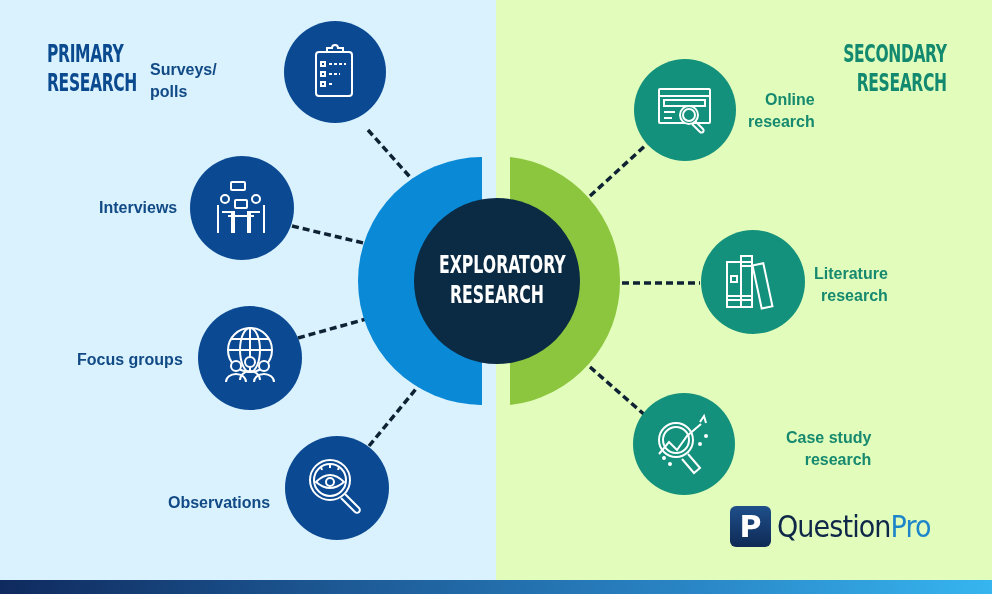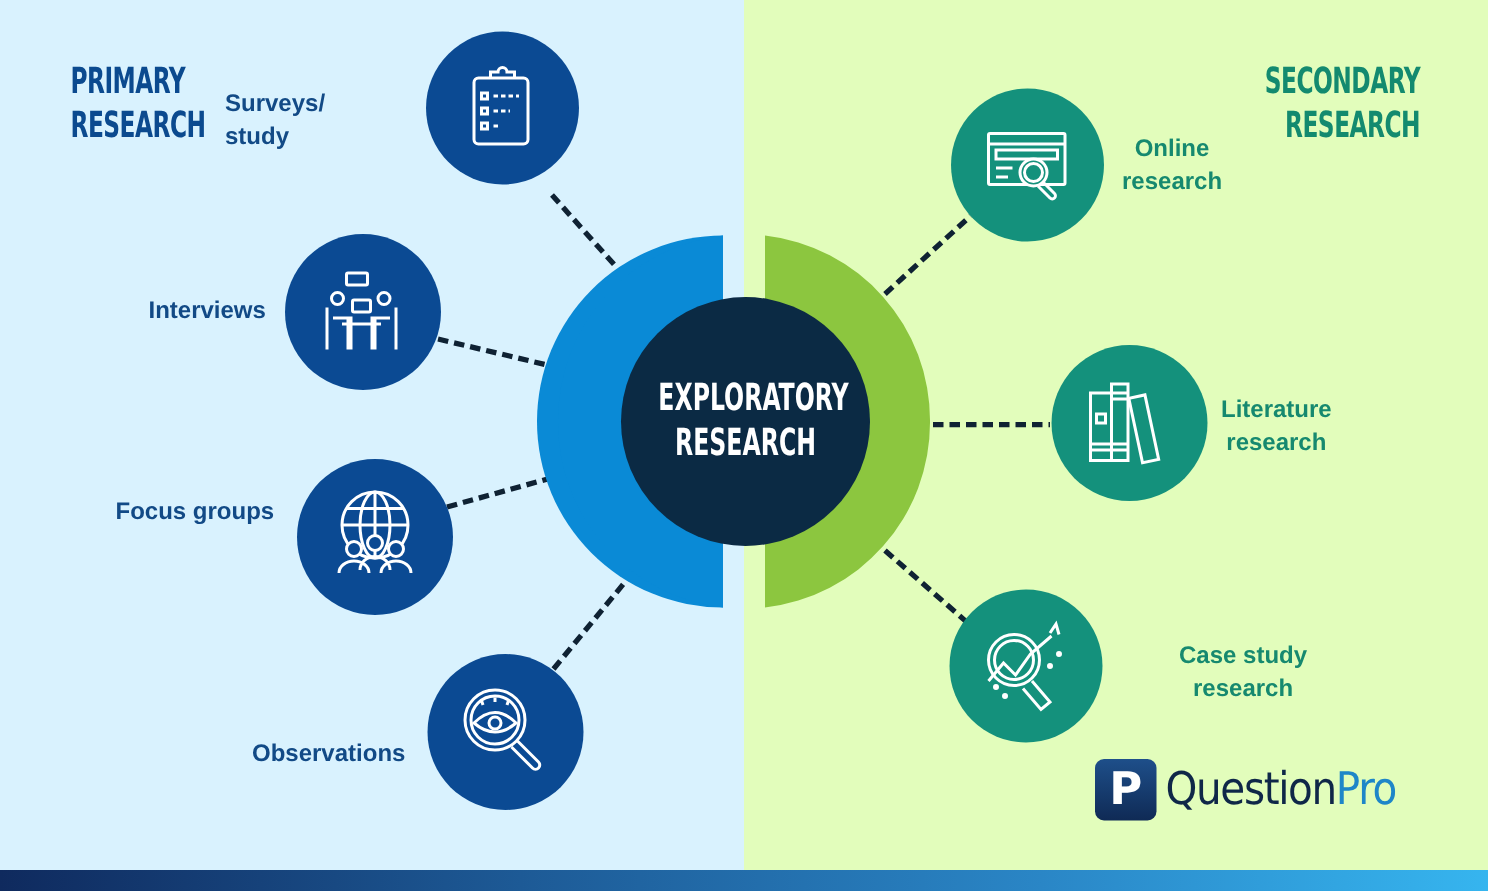--- a/index.html
+++ b/index.html
@@ -6,21 +6,21 @@
   body { width: 992px; height: 594px; position: relative; overflow: hidden; font-family: "Liberation Sans", sans-serif; }
   .bg-left { position: absolute; left: 0; top: 0; width: 496px; height: 580px; background: #d9f2fe; }
   .bg-right { position: absolute; left: 496px; top: 0; width: 496px; height: 580px; background: #e2fdbb; }
   .bottom-bar { position: absolute; left: 0; top: 580px; width: 992px; height: 14px; background: linear-gradient(90deg, #0f2a5e 0%, #1d5a96 35%, #2a86c6 70%, #36b5ef 100%); }
   svg.diagram { position: absolute; left: 0; top: 0; }
   .heading { position: absolute; font-family: "DejaVu Sans Condensed", "DejaVu Sans", sans-serif; font-weight: bold; font-size: 24px; line-height: 29px; letter-spacing: -0.5px; transform: scaleX(0.72); }
   .heading.primary { left: 47px; top: 40px; color: #0b4a8f; transform-origin: left top; }
   .heading.secondary { right: 45px; top: 40px; color: #138a6f; text-align: right; transform-origin: right top; }
   .label { position: absolute; font-family: "Liberation Sans", sans-serif; font-weight: bold; font-size: 16px; line-height: 22px; }
   .label.left { color: #124a86; text-align: right; }
-  .label.right { color: #16896f; text-align: center; }
+  .label.right { color: #16896f; text-align: right; }
   .center-text { position: absolute; left: 414px; top: 250px; width: 166px; text-align: center; color: #ffffff; font-family: "DejaVu Sans Condensed", "DejaVu Sans", sans-serif; font-weight: bold; font-size: 25px; line-height: 30px; transform: scaleX(0.7); transform-origin: center top; }
   .logo { position: absolute; left: 730px; top: 506px; height: 41px; display: flex; align-items: center; }
   .logo-mark { width: 41px; height: 41px; border-radius: 6px; background: linear-gradient(180deg, #1e4f8a 0%, #0f2a55 100%); display: flex; align-items: center; justify-content: center; color: #fff; font-weight: bold; font-size: 30px; font-family: "DejaVu Sans", sans-serif; }
   .logo-text { margin-left: 6px; font-family: "DejaVu Sans", sans-serif; font-size: 30px; letter-spacing: -1px; transform: scaleX(0.9); transform-origin: left center; }
   .logo-q { color: #0f2748; }
   .logo-pro { color: #1e86c8; }
 </style>
 </head>
 <body>
 
@@ -151,24 +151,24 @@
   <div>RESEARCH</div>
 </div>
 
 <div class="center-text">
   <div>EXPLORATORY</div>
   <div>RESEARCH</div>
 </div>
 
 <div class="label left" style="left:150px; top:59px; text-align:left;">
   <div>Surveys/</div>
-  <div>study</div>
+  <div>polls</div>
 </div>
 <div class="label left" style="left:99px; top:197px;">Interviews</div>
-<div class="label left" style="left:77px; top:331px;">Focus groups</div>
+<div class="label left" style="left:77px; top:349px;">Focus groups</div>
 <div class="label left" style="left:168px; top:492px;">Observations</div>
 
 <div class="label right" style="left:748px; top:89px;">
   <div>Online</div>
   <div>research</div>
 </div>
 <div class="label right" style="left:814px; top:263px;">
   <div>Literature</div>
   <div>research</div>
 </div>

